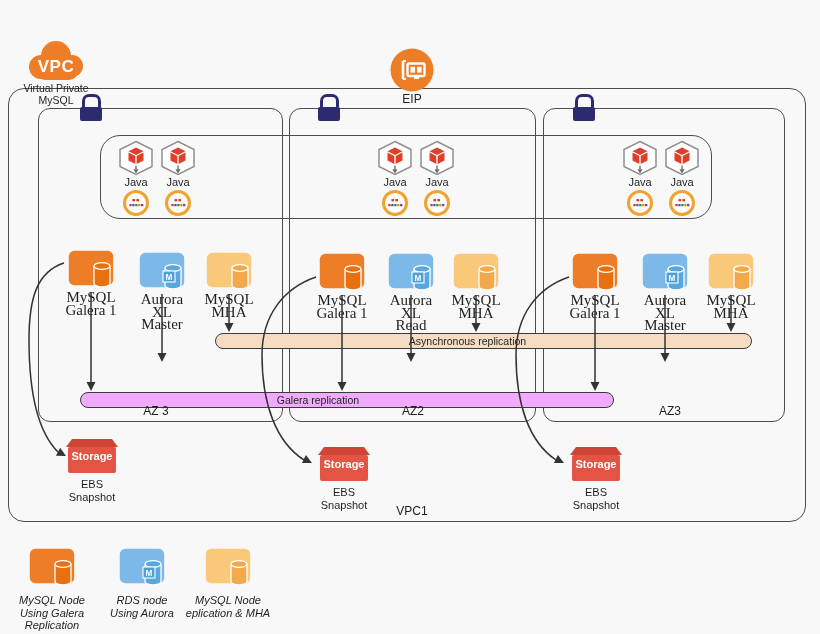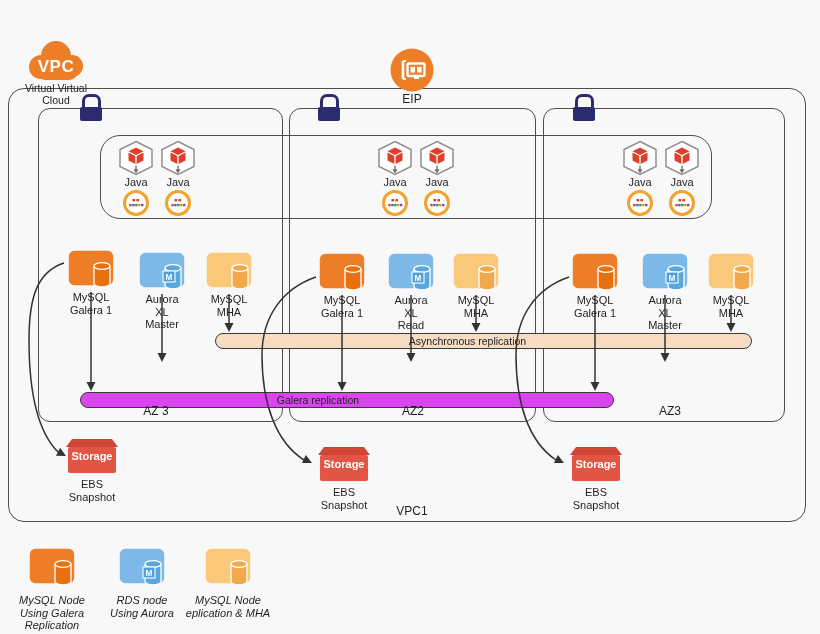--- a/index.html
+++ b/index.html
@@ -7,28 +7,28 @@
           font-family:"Liberation Sans",sans-serif;color:#1f1f1f;overflow:hidden;}
   .box{position:absolute;border:1.5px solid #4d4d4d;border-radius:16px;background:transparent;}
   .az{border-radius:12px;z-index:1;}
   .appbox{border-radius:20px;z-index:2;}
   .lbl{position:absolute;text-align:center;font-size:12px;line-height:12.5px;z-index:6;}
   
   .bar{position:absolute;height:14px;border:1.5px solid #3a3a3a;border-radius:9px;
        display:flex;align-items:center;justify-content:center;font-size:10.5px;z-index:3;}
   .bar-async{background:#f5dcc2;}
   .bar-aurora{background:#a8d4ef;}
-  .bar-galera{background:#d946ef;}
+  .bar-galera{background:#f0abfc;}
   
   .node-galera{--main:#ed7d26;--cyl:#e8700f;}
   .node-aurora{--main:#7cb9e8;--cyl:#5aa7de;}
   .node-mha{--main:#f9c878;--cyl:#f2a94b;}
   .dbnode{position:absolute;width:70px;text-align:center;z-index:6;}
   .dbnode svg{display:block;margin:0 auto;}
-  .nlbl{font-size:11px;line-height:12.5px;margin-top:1px;}
+  .nlbl{font-size:15px;line-height:12.5px;margin-top:1px;font-family:Liberation Serif, serif;}
   .javanode{position:absolute;width:44px;text-align:center;z-index:6;}
   .javanode svg{display:block;margin:0 auto;}
   .jlbl{font-size:11px;line-height:12px;}
   .badge{width:20px;height:20px;border:3px solid #f0a32e;border-radius:50%;margin:2px auto 0;
          background:#fff;display:flex;align-items:center;justify-content:center;}
   .lock{position:absolute;z-index:6;width:24px;}
   .lock .shackle{width:13px;height:10px;border:3.5px solid #2d2b70;border-bottom:none;
                  border-radius:7px 7px 0 0;margin:0 auto;}
   .lock .body{width:22px;height:14px;background:#2d2b70;border-radius:2px;margin:0 auto;}
   .storage{position:absolute;width:70px;text-align:center;z-index:6;}
@@ -52,21 +52,21 @@
 
   <svg class="cloud" style="left:24px;top:36px;" width="64" height="50" viewBox="0 0 64 50">
     <g fill="#ed7d26">
       <circle cx="17" cy="31" r="12"></circle>
       <circle cx="32" cy="20" r="15"></circle>
       <circle cx="48" cy="30" r="11"></circle>
       <rect x="12" y="26" width="42" height="18" rx="9"></rect>
     </g>
   </svg>
   <div class="cloud-txt" style="left:24px;top:57px;">VPC</div>
-  <div class="lbl" style="left:14px;top:83px;width:84px;font-size:10.5px;line-height:11.5px;">Virtual Virtual Cloud</div>
+  <div class="lbl" style="left:14px;top:83px;width:84px;font-size:10.5px;line-height:11.5px;">Virtual Private MySQL</div>
 
   <svg class="eip" style="left:390px;top:48px;" width="44" height="44" viewBox="0 0 44 44">
     <circle cx="22" cy="22" r="21.5" fill="#ed7d26"></circle>
     <path d="M13,13 v18" stroke="#fff" stroke-width="2.6" fill="none"></path>
     <path d="M13,13 h3 M13,31 h3" stroke="#fff" stroke-width="2.2" fill="none"></path>
     <rect x="17.5" y="15.5" width="17" height="12.5" rx="1.5" fill="none" stroke="#fff" stroke-width="2.4"></rect>
     <rect x="20.5" y="18.8" width="4.6" height="5.8" fill="#fff"></rect>
     <rect x="27" y="18.8" width="4.6" height="5.8" fill="#fff"></rect>
     <rect x="24" y="28" width="5" height="3" fill="#fff"></rect>
   </svg>

